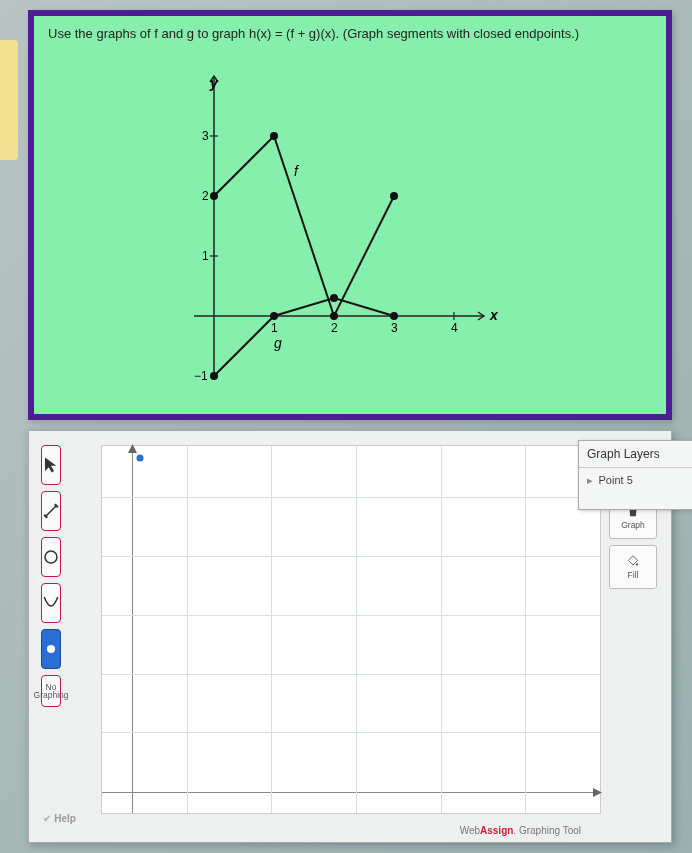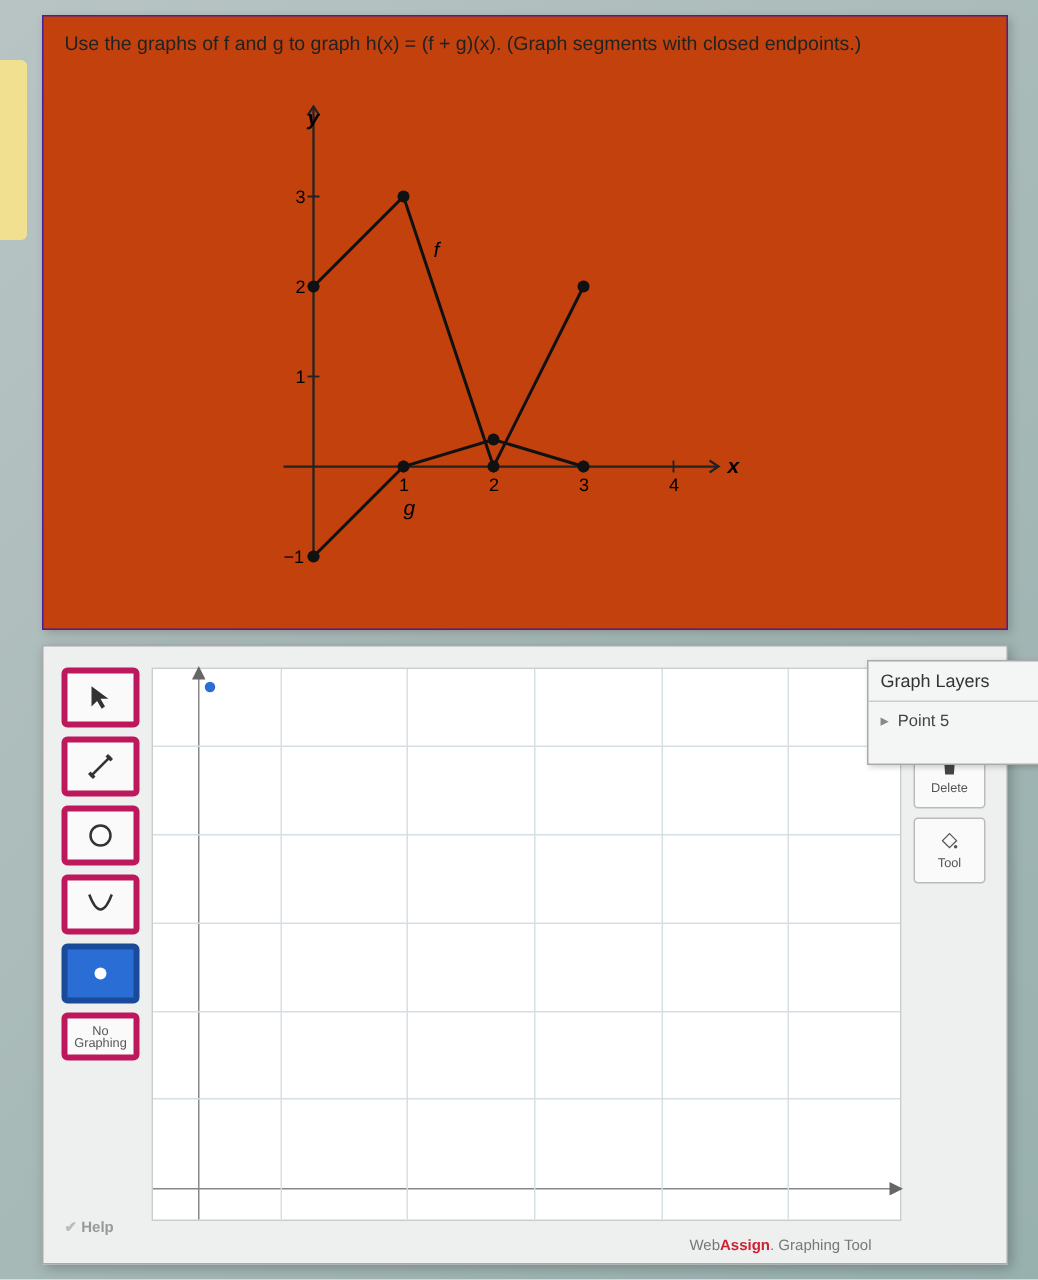--- a/index.html
+++ b/index.html
@@ -15,22 +15,22 @@
     position: absolute;
     left: 0; top: 40px;
     width: 18px; height: 120px;
     background: #f0e090;
     border-radius: 0 4px 4px 0;
   }
   .question-card {
     position: absolute;
     left: 28px; top: 10px; right: 20px;
     height: 410px;
-    background: #c2410c;
-    border: 1px solid #4c1d95;
+    background: #86efac;
+    border: 6px solid #4c1d95;
     box-shadow: 2px 2px 6px rgba(0,0,0,0.2);
   }
   .question-text {
     padding: 10px 14px;
     font-size: 13px;
     color: #222;
   }
   .ref-graph {
     position: absolute;
     left: 130px; top: 50px;
@@ -43,23 +43,23 @@
     border: 1px solid #aaa;
     box-shadow: 2px 2px 8px rgba(0,0,0,0.25);
   }
   .toolbar-left {
     position: absolute;
     left: 12px; top: 14px;
     width: 46px;
     display: flex; flex-direction: column; gap: 6px;
   }
   .tool-btn {
-    width: 52px; height: 40px;
+    width: 20px; height: 40px;
     background: #fafafa;
-    border: 4px solid #be185d;
+    border: 1px solid #be185d;
     border-radius: 4px;
     display: flex; align-items: center; justify-content: center;
     color: #444;
     cursor: pointer;
   }
   .tool-btn.selected {
     background: #2a6dd4;
     border-color: #1a4a9a;
     color: #fff;
   }
@@ -271,28 +271,28 @@
     <div class="rbtn">
       <svg width="14" height="14">
           <rect x="2" y="2" width="10" height="10" fill="#6aa" stroke="#488"></rect>
         </svg>
       <span>Clear All</span>
     </div>
     <div class="rbtn">
       <svg width="14" height="14" viewBox="0 0 24 24">
           <path d="M6 7 L18 7 L17 21 L7 21 Z M4 5 L20 5 L20 7 L4 7 Z M9 3 L15 3 L15 5 L9 5 Z" fill="#444"></path>
         </svg>
-      <span>Delete</span>
+      <span>Graph</span>
     </div>
     <div class="rbtn">
       <svg width="14" height="14" viewBox="0 0 24 24">
           <path d="M12 3 L20 11 L12 19 L4 11 Z" fill="none" stroke="#555" stroke-width="1.5"></path>
           <circle cx="19" cy="18" r="2" fill="#555"></circle>
         </svg>
-      <span>Tool</span>
+      <span>Fill</span>
     </div>
   </div>
 
   <div class="help-link">
     <span style="opacity:0.6">✔ </span><span>Help</span>
   </div>
 
   <div class="branding">
     <span>Web</span><b>Assign</b><span>. Graphing Tool</span>
   </div>

